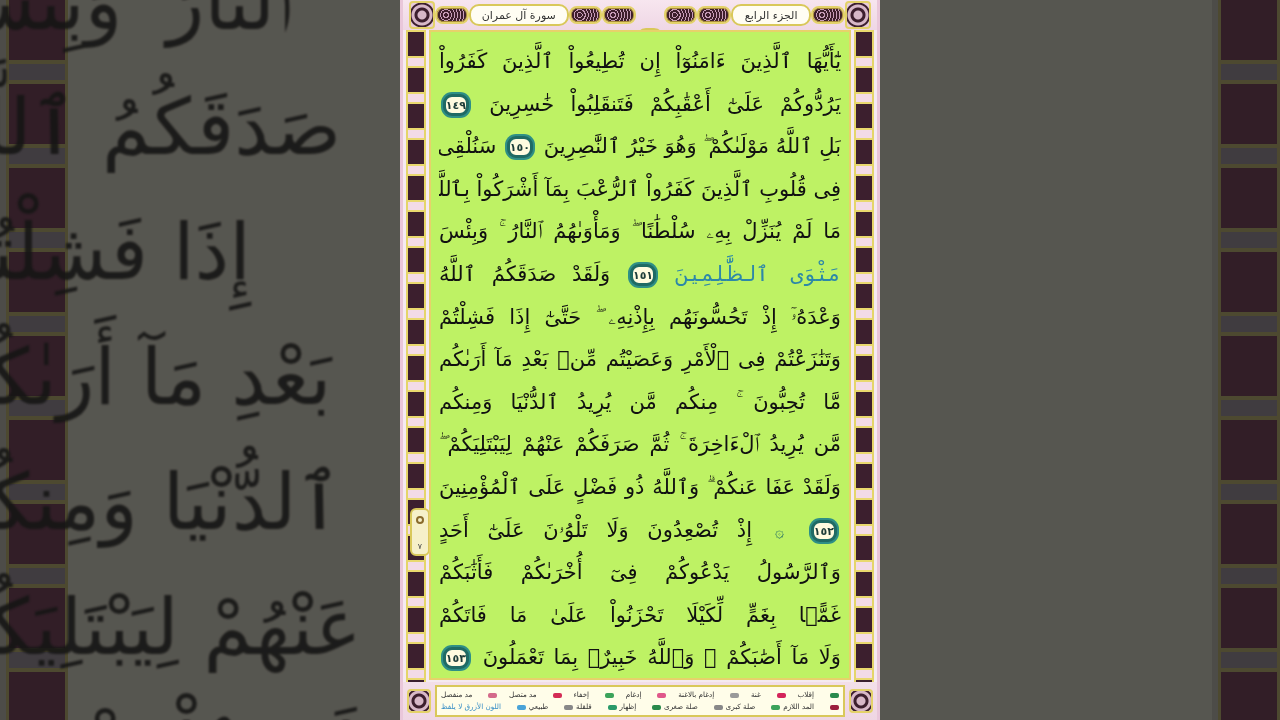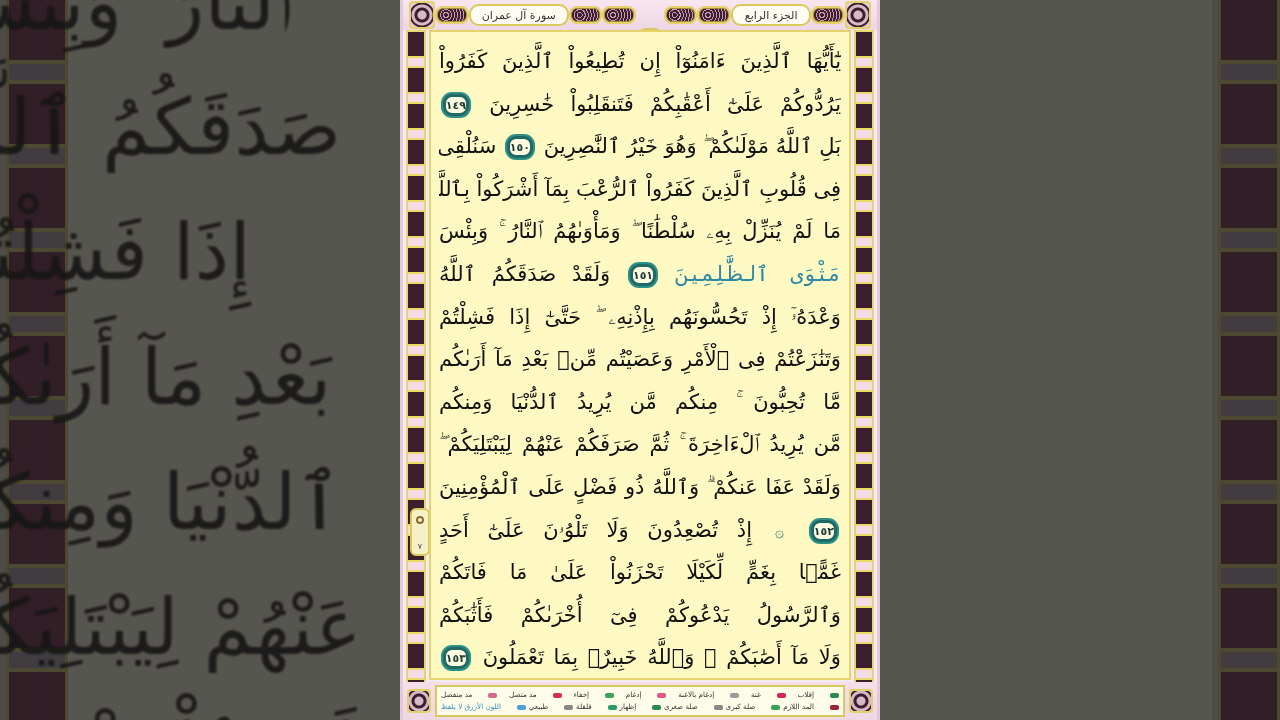--- a/index.html
+++ b/index.html
@@ -77,21 +77,21 @@
   .hizb-marker {
     position: absolute; left: 2px; top: 478px; width: 20px; height: 48px;
     background: #f6f0c9; border: 2px solid #d9c85a; border-radius: 6px;
     display:flex; align-items:flex-end; justify-content:center;
     font-size: 8px; color:#444; padding-bottom: 3px;
   }
   .hizb-marker .dot { position:absolute; top:6px; left:4px; width:8px; height:8px; border-radius:50%; border:2px solid #8a6b2c; }
 
   .text-area {
     position: absolute; left: 26px; right: 26px; top: 30px; height: 650px;
-    background: #fef9c3;
+    background: #bef264;
     border: 2px solid #e6d26a;
     padding: 8px 8px 0 8px;
   }
   .verse-line {
     height: 42.6px; line-height: 42.6px;
     direction: rtl; text-align: justify; text-align-last: justify;
     font-family: "DejaVu Sans", sans-serif; font-size: 21px; color: #111;
     white-space: nowrap; overflow: hidden;
   }
   .ayah-no {
@@ -198,22 +198,22 @@
     <div class="verse-line"><span>وَعْدَهُۥٓ إِذْ تَحُسُّونَهُم بِإِذْنِهِۦ ۖ حَتَّىٰٓ إِذَا فَشِلْتُمْ</span></div>
     <div class="verse-line"><span>وَتَنَٰزَعْتُمْ فِى ٱلْأَمْرِ وَعَصَيْتُم مِّنۢ بَعْدِ مَآ أَرَىٰكُم</span></div>
     <div class="verse-line"><span>مَّا تُحِبُّونَ ۚ مِنكُم مَّن يُرِيدُ ٱلدُّنْيَا وَمِنكُم</span></div>
     <div class="verse-line"><span>مَّن يُرِيدُ ٱلْءَاخِرَةَ ۚ ثُمَّ صَرَفَكُمْ عَنْهُمْ لِيَبْتَلِيَكُمْ ۖ</span></div>
     <div class="verse-line"><span>وَلَقَدْ عَفَا عَنكُمْ ۗ وَٱللَّهُ ذُو فَضْلٍ عَلَى ٱلْمُؤْمِنِينَ</span></div>
     <div class="verse-line">
       <span class="ayah-no">١٥٢</span>
       <span class="sajda">۞</span>
       <span>إِذْ تُصْعِدُونَ وَلَا تَلْوُۥنَ عَلَىٰٓ أَحَدٍ</span>
     </div>
+    <div class="verse-line"><span>وَٱلرَّسُولُ يَدْعُوكُمْ فِىٓ أُخْرَىٰكُمْ فَأَثَٰبَكُمْ</span></div>
     <div class="verse-line"><span>غَمًّۢا بِغَمٍّ لِّكَيْلَا تَحْزَنُواْ عَلَىٰ مَا فَاتَكُمْ</span></div>
-    <div class="verse-line"><span>وَٱلرَّسُولُ يَدْعُوكُمْ فِىٓ أُخْرَىٰكُمْ فَأَثَٰبَكُمْ</span></div>
     <div class="verse-line">
       <span>وَلَا مَآ أَصَٰبَكُمْ ۗ وَٱللَّهُ خَبِيرٌۢ بِمَا تَعْمَلُونَ</span>
       <span class="ayah-no">١٥٣</span>
     </div>
   </div>
 
   <div class="legend">
     <div class="corner"></div>
     <div class="legend-box">
       <div class="legend-row">

